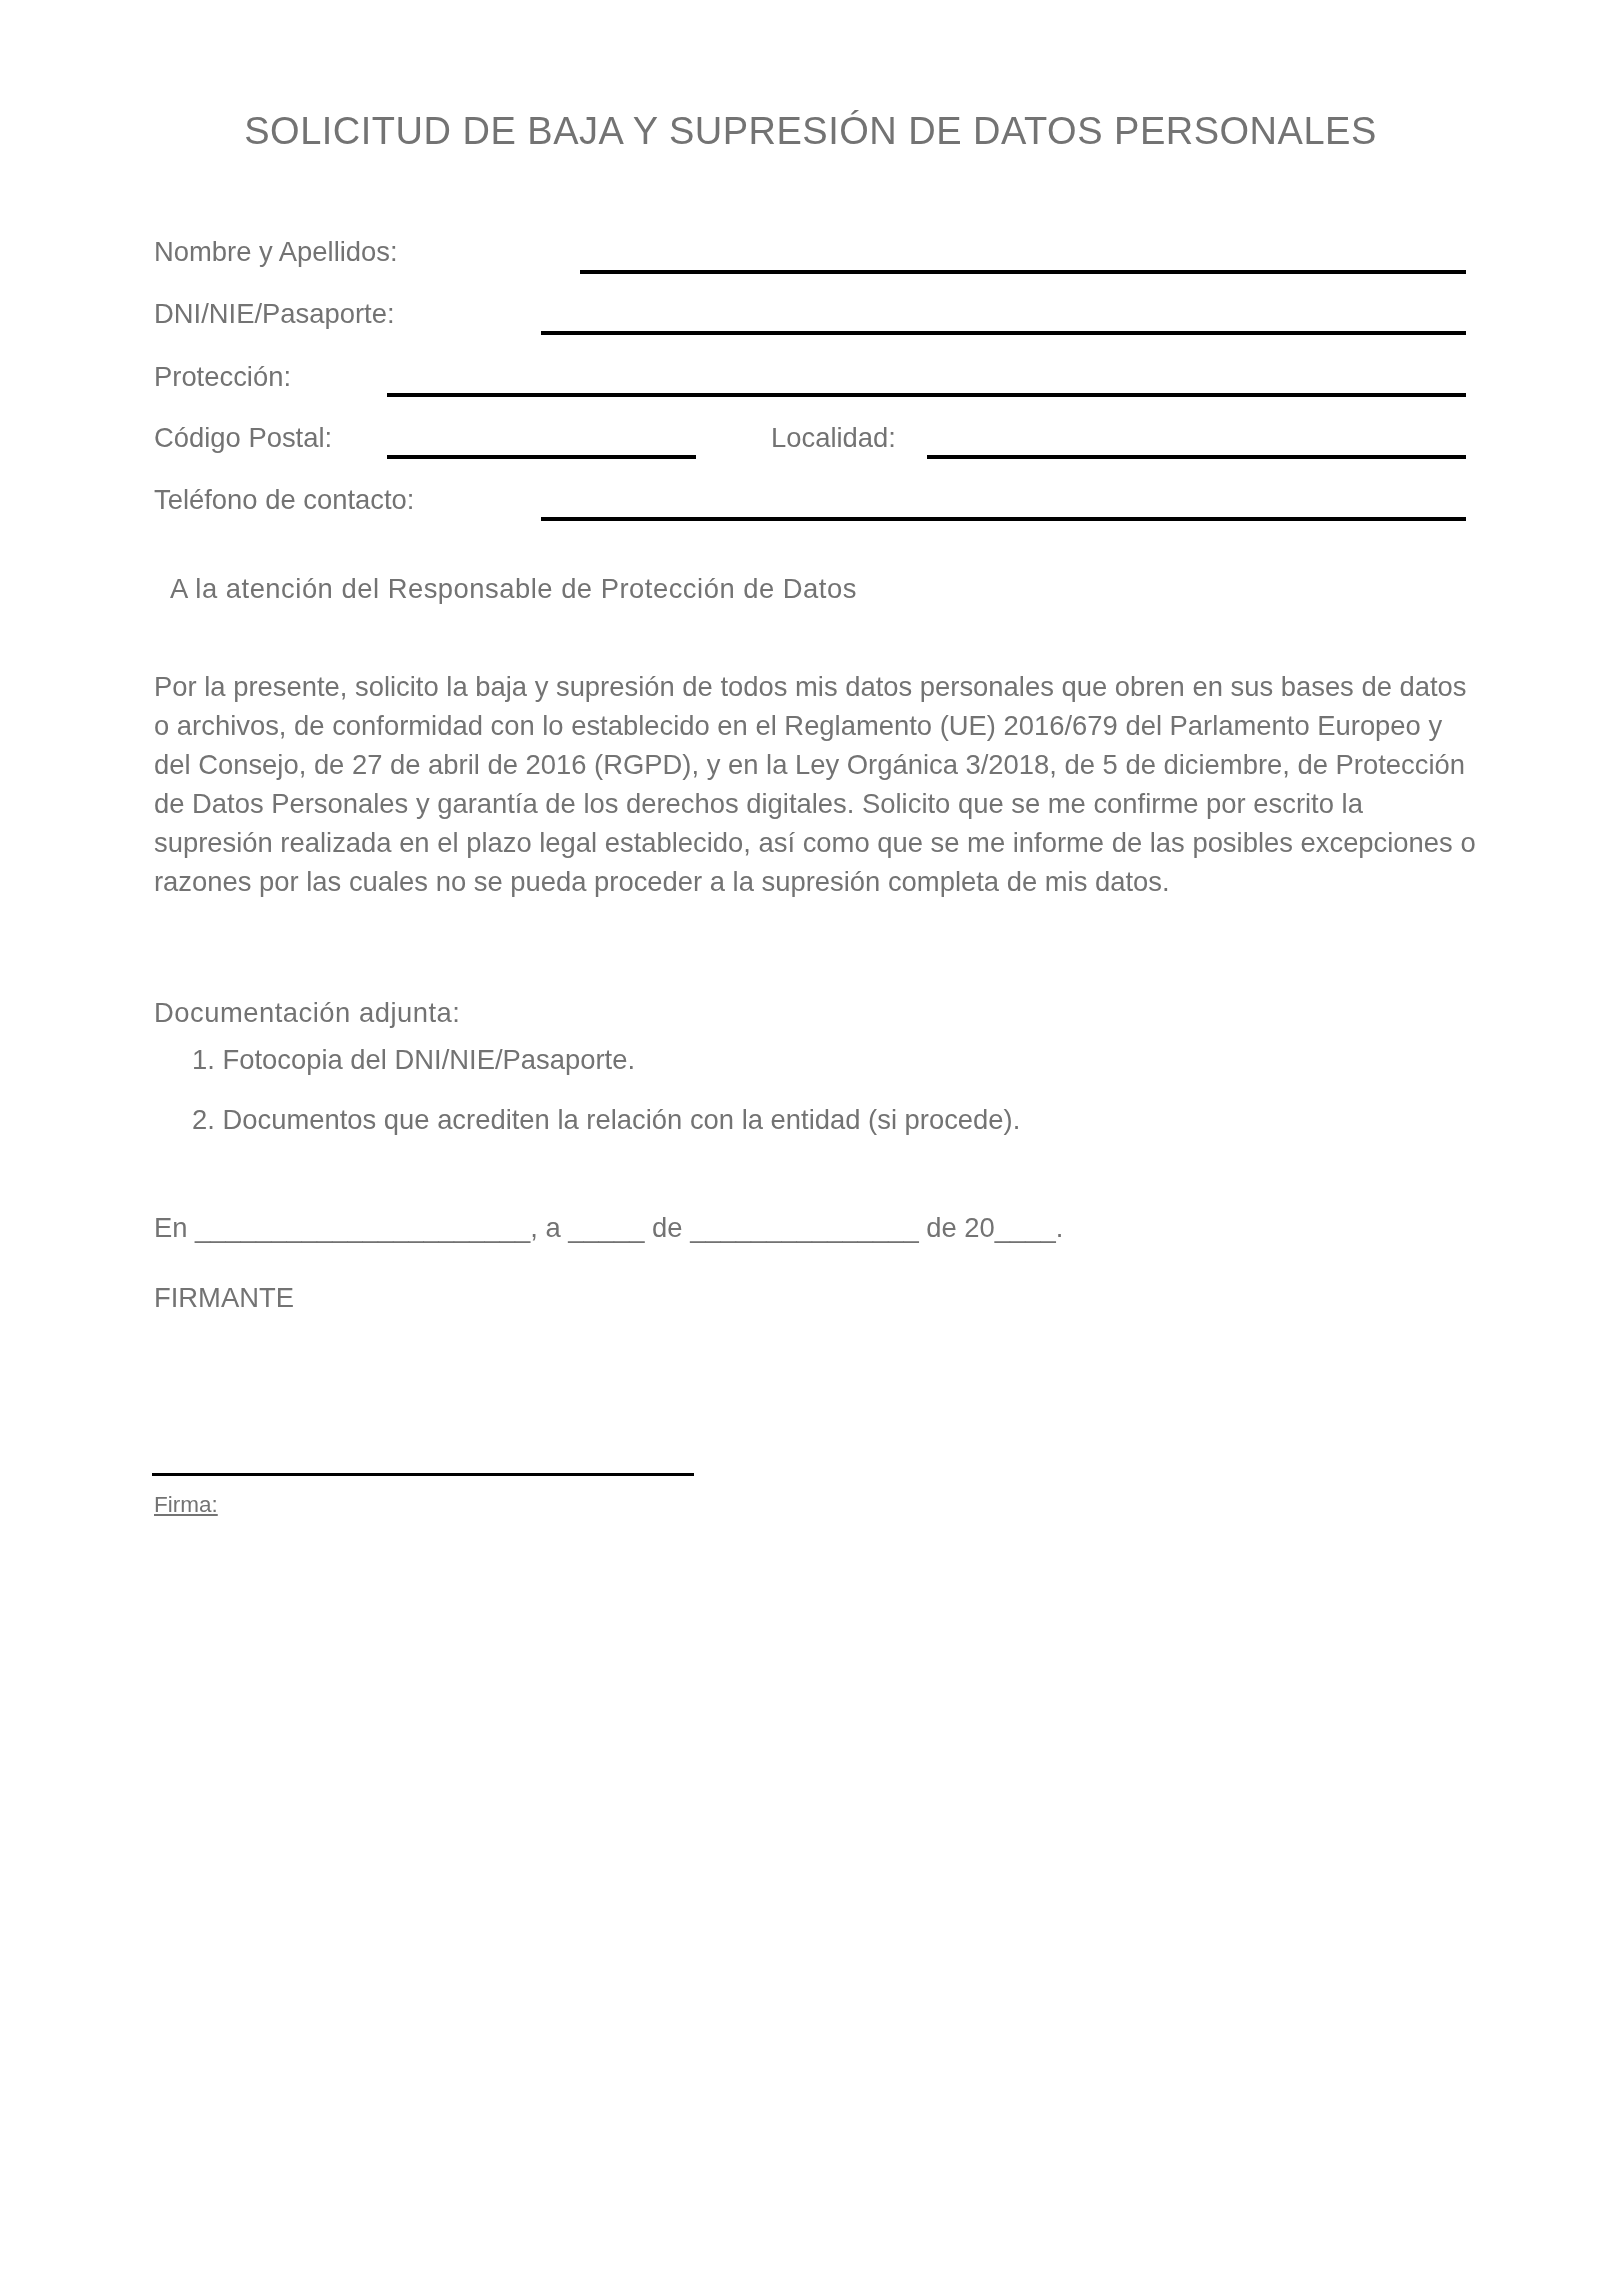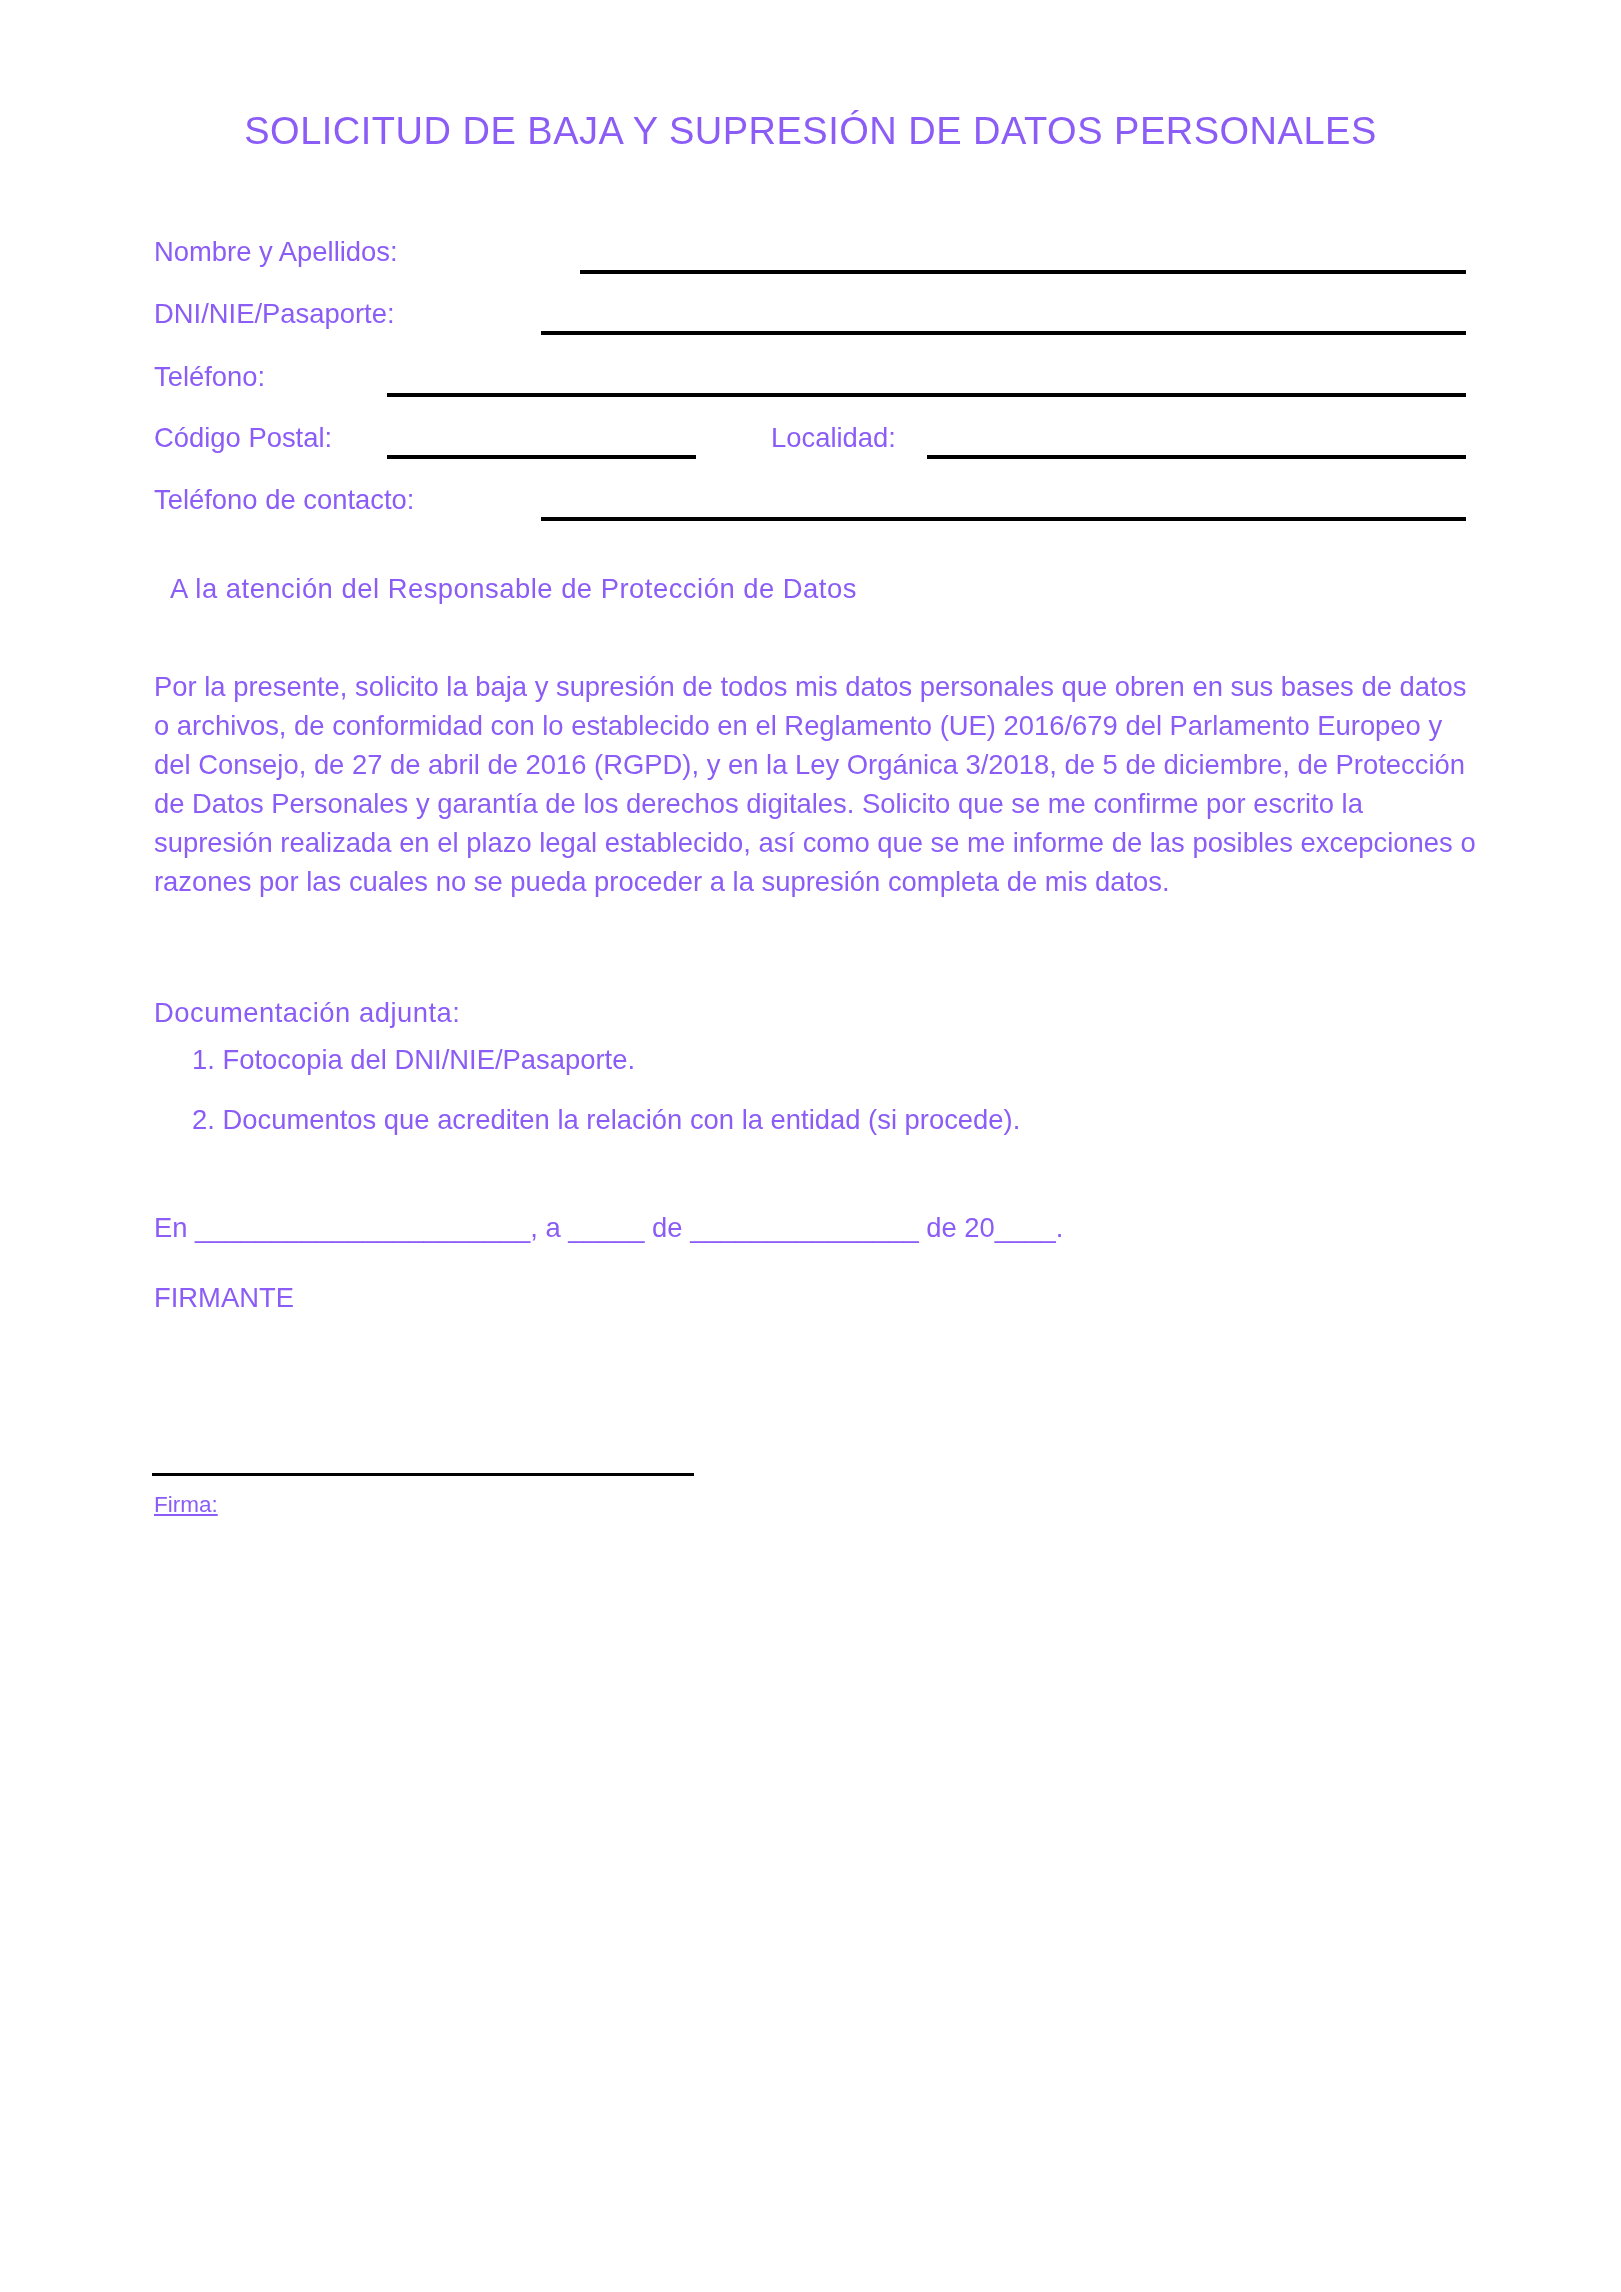--- a/index.html
+++ b/index.html
@@ -2,21 +2,21 @@
 <html><head>
 <meta charset="utf-8">
 <style>
   * { margin: 0; padding: 0; box-sizing: border-box; }
   html, body { background: #ffffff; }
   .page {
     position: relative;
     width: 1621px;
     height: 2293px;
     background: #ffffff;
-    color: #8b5cf6;
+    color: #737373;
     font-family: "Liberation Sans", "DejaVu Sans", sans-serif;
     overflow: hidden;
   }
   .title {
     position: absolute;
     top: 110px;
     left: 0;
     width: 100%;
     text-align: center;
     font-size: 38px;
@@ -55,21 +55,21 @@
 <div class="page">
 
   <h1 class="title">SOLICITUD DE BAJA Y SUPRESIÓN DE DATOS PERSONALES</h1>
 
   <div class="label" style="top:236px; left:154px;">Nombre y Apellidos:</div>
   <div class="fline" style="top:270px; left:580px; width:886px;"></div>
 
   <div class="label" style="top:298px; left:154px;">DNI/NIE/Pasaporte:</div>
   <div class="fline" style="top:331px; left:541px; width:925px;"></div>
 
-  <div class="label" style="top:361px; left:154px;">Teléfono:</div>
+  <div class="label" style="top:361px; left:154px;">Protección:</div>
   <div class="fline" style="top:393px; left:387px; width:1079px;"></div>
 
   <div class="label" style="top:422px; left:154px;">Código Postal:</div>
   <div class="fline" style="top:455px; left:387px; width:309px;"></div>
   <div class="label" style="top:422px; left:771px;">Localidad:</div>
   <div class="fline" style="top:455px; left:927px; width:539px;"></div>
 
   <div class="label" style="top:484px; left:154px;">Teléfono de contacto:</div>
   <div class="fline" style="top:517px; left:541px; width:925px;"></div>
 

